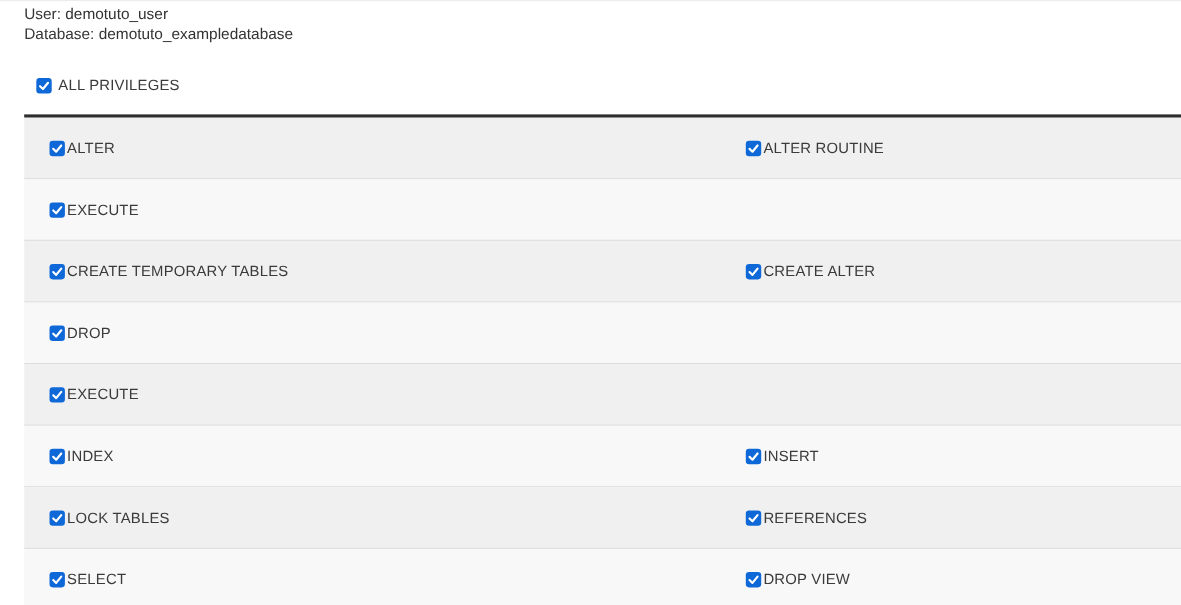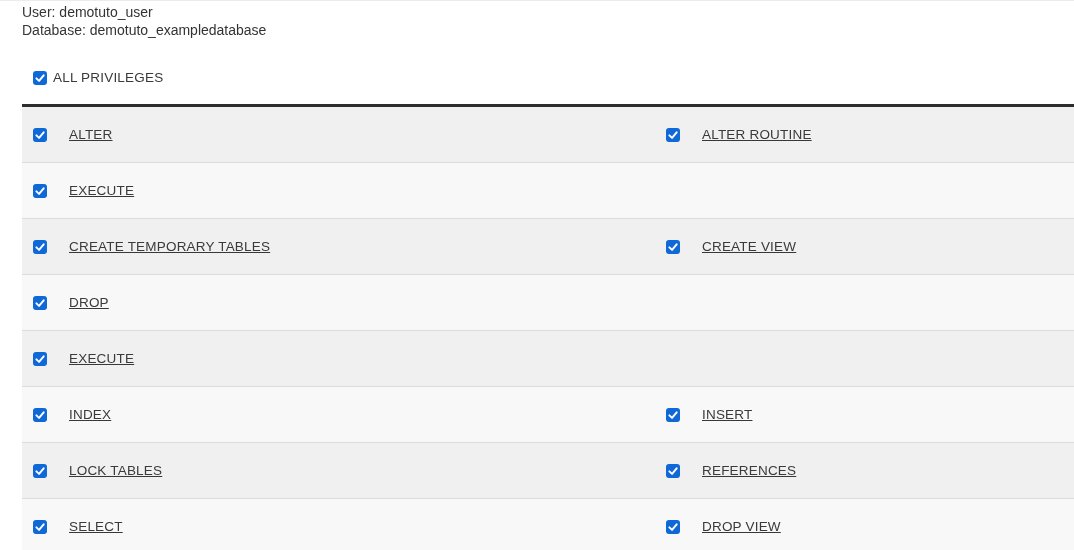--- a/index.html
+++ b/index.html
@@ -72,23 +72,22 @@
     display: flex;
     align-items: center;
     height: 56px;
     border-bottom: 1px solid var(--row-border);
   }
   .priv-row.odd  { background: var(--row-odd); }
   .priv-row.even { background: var(--row-even); }
   .cell {
     display: flex;
     align-items: center;
-    gap: 22px;
-    padding-left: 11px;
-    text-decoration: underline;
+    gap: 2px;
+    padding-left: 23px;
   }
   .cell.left  { flex: 0 0 633px; }
   .cell.right { flex: 1 1 auto; }
 </style>
 </head>
 <body>
 
 <div class="page">
 
   <div class="meta">
@@ -152,21 +151,21 @@
             </svg>
       </span>
       <span class="cb-label">CREATE TEMPORARY TABLES</span>
     </div>
     <div class="cell right">
       <span class="checkbox checked">
         <svg viewBox="0 0 14 14">
               <path d="M2.8 7.4 L5.9 10.4 L11.3 3.8"></path>
             </svg>
       </span>
-      <span class="cb-label">CREATE VIEW</span>
+      <span class="cb-label">CREATE ALTER</span>
     </div>
   </div>
 
   <div class="priv-row even">
     <div class="cell right">
       <span class="checkbox checked">
         <svg viewBox="0 0 14 14">
               <path d="M2.8 7.4 L5.9 10.4 L11.3 3.8"></path>
             </svg>
       </span>

